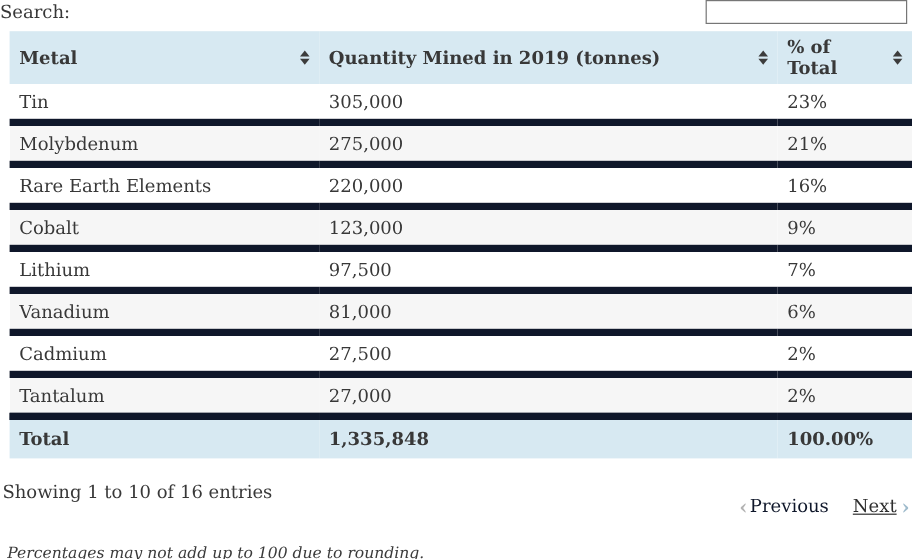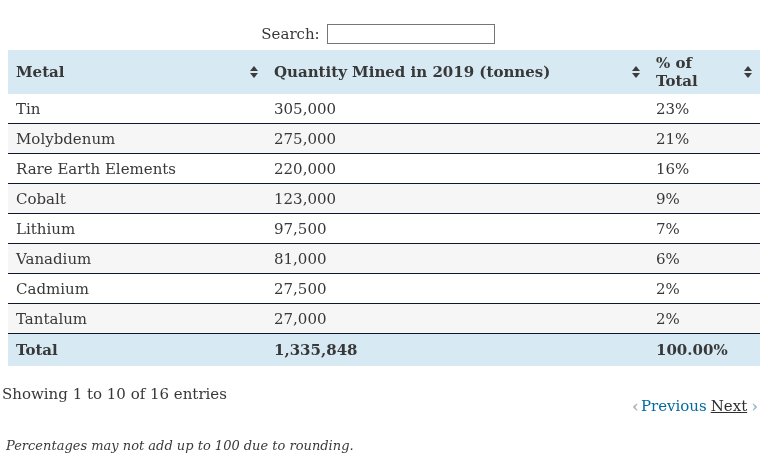--- a/index.html
+++ b/index.html
@@ -12,23 +12,23 @@
   .page {
     width: 768px;
     height: 466px;
     overflow: hidden;
     position: relative;
     background: #ffffff;
   }
   
   .search-bar {
     display: flex;
-    justify-content: center;
+    justify-content: space-between;
     align-items: center;
-    padding: 24px 12px 6px 0;
+    padding: 0 12px 6px 0;
     gap: 7px;
     font-size: 15px;
   }
   .search-input {
     width: 160px;
     height: 18px;
     border: 1px solid #767676;
     background: #ffffff;
     font-family: "DejaVu Serif", "Liberation Serif", serif;
     font-size: 13px;
@@ -74,21 +74,21 @@
   }
   .tri-down {
     width: 0; height: 0;
     border-left: 4px solid transparent;
     border-right: 4px solid transparent;
     border-top: 5px solid #3c3c3c;
   }
   tbody td {
     padding: 0 8px;
     height: 29px;
-    border-bottom: 1px solid #0f172a;
+    border-bottom: 6px solid #0f172a;
     background: #ffffff;
     overflow: hidden;
     white-space: nowrap;
   }
   tbody tr:nth-child(even) td { background: #f6f6f6; }
   tfoot td {
     background: #d7e9f2;
     font-weight: bold;
     padding: 0 8px;
     height: 32px;
@@ -111,23 +111,23 @@
     font-weight: bold;
     line-height: 1;
     position: relative;
     top: 1px;
     cursor: default;
   }
   .chev-left  { color: #b3b3b3; margin-right: -2px; }
   .chev-right { color: #a0bccd; margin-left: 0px; cursor: pointer; }
   .page-link { text-decoration: none; }
   .page-link.prev {
-    color: #0369a1;
+    color: #0f172a;
     cursor: default;
-    margin-right: 0;
+    margin-right: 16px;
   }
   .page-link.next {
     color: #2e2e2e;
     text-decoration: underline;
     cursor: pointer;
     margin-top: 24px;
   }
   
   .footnote {
     font-style: italic;

